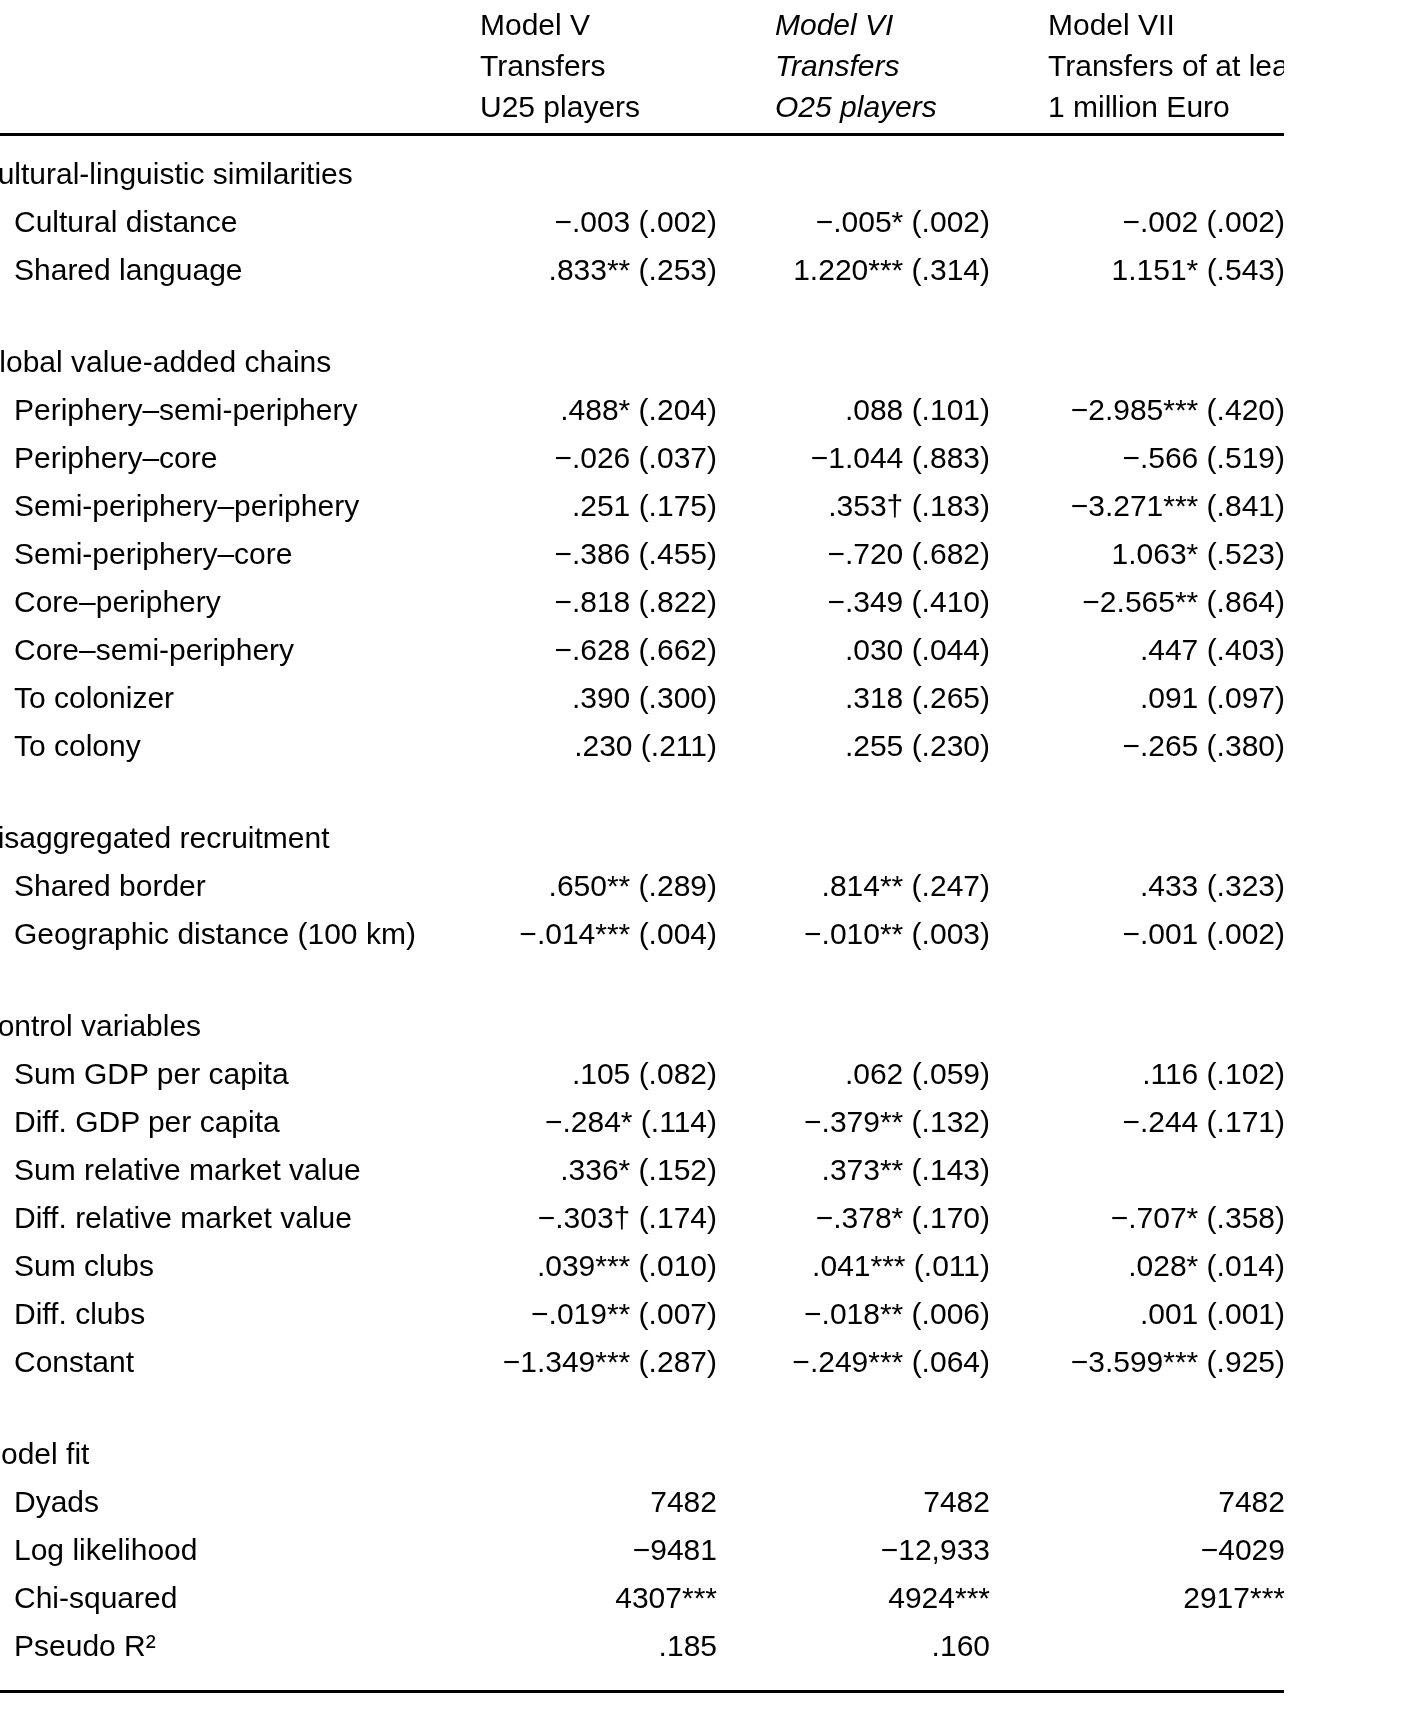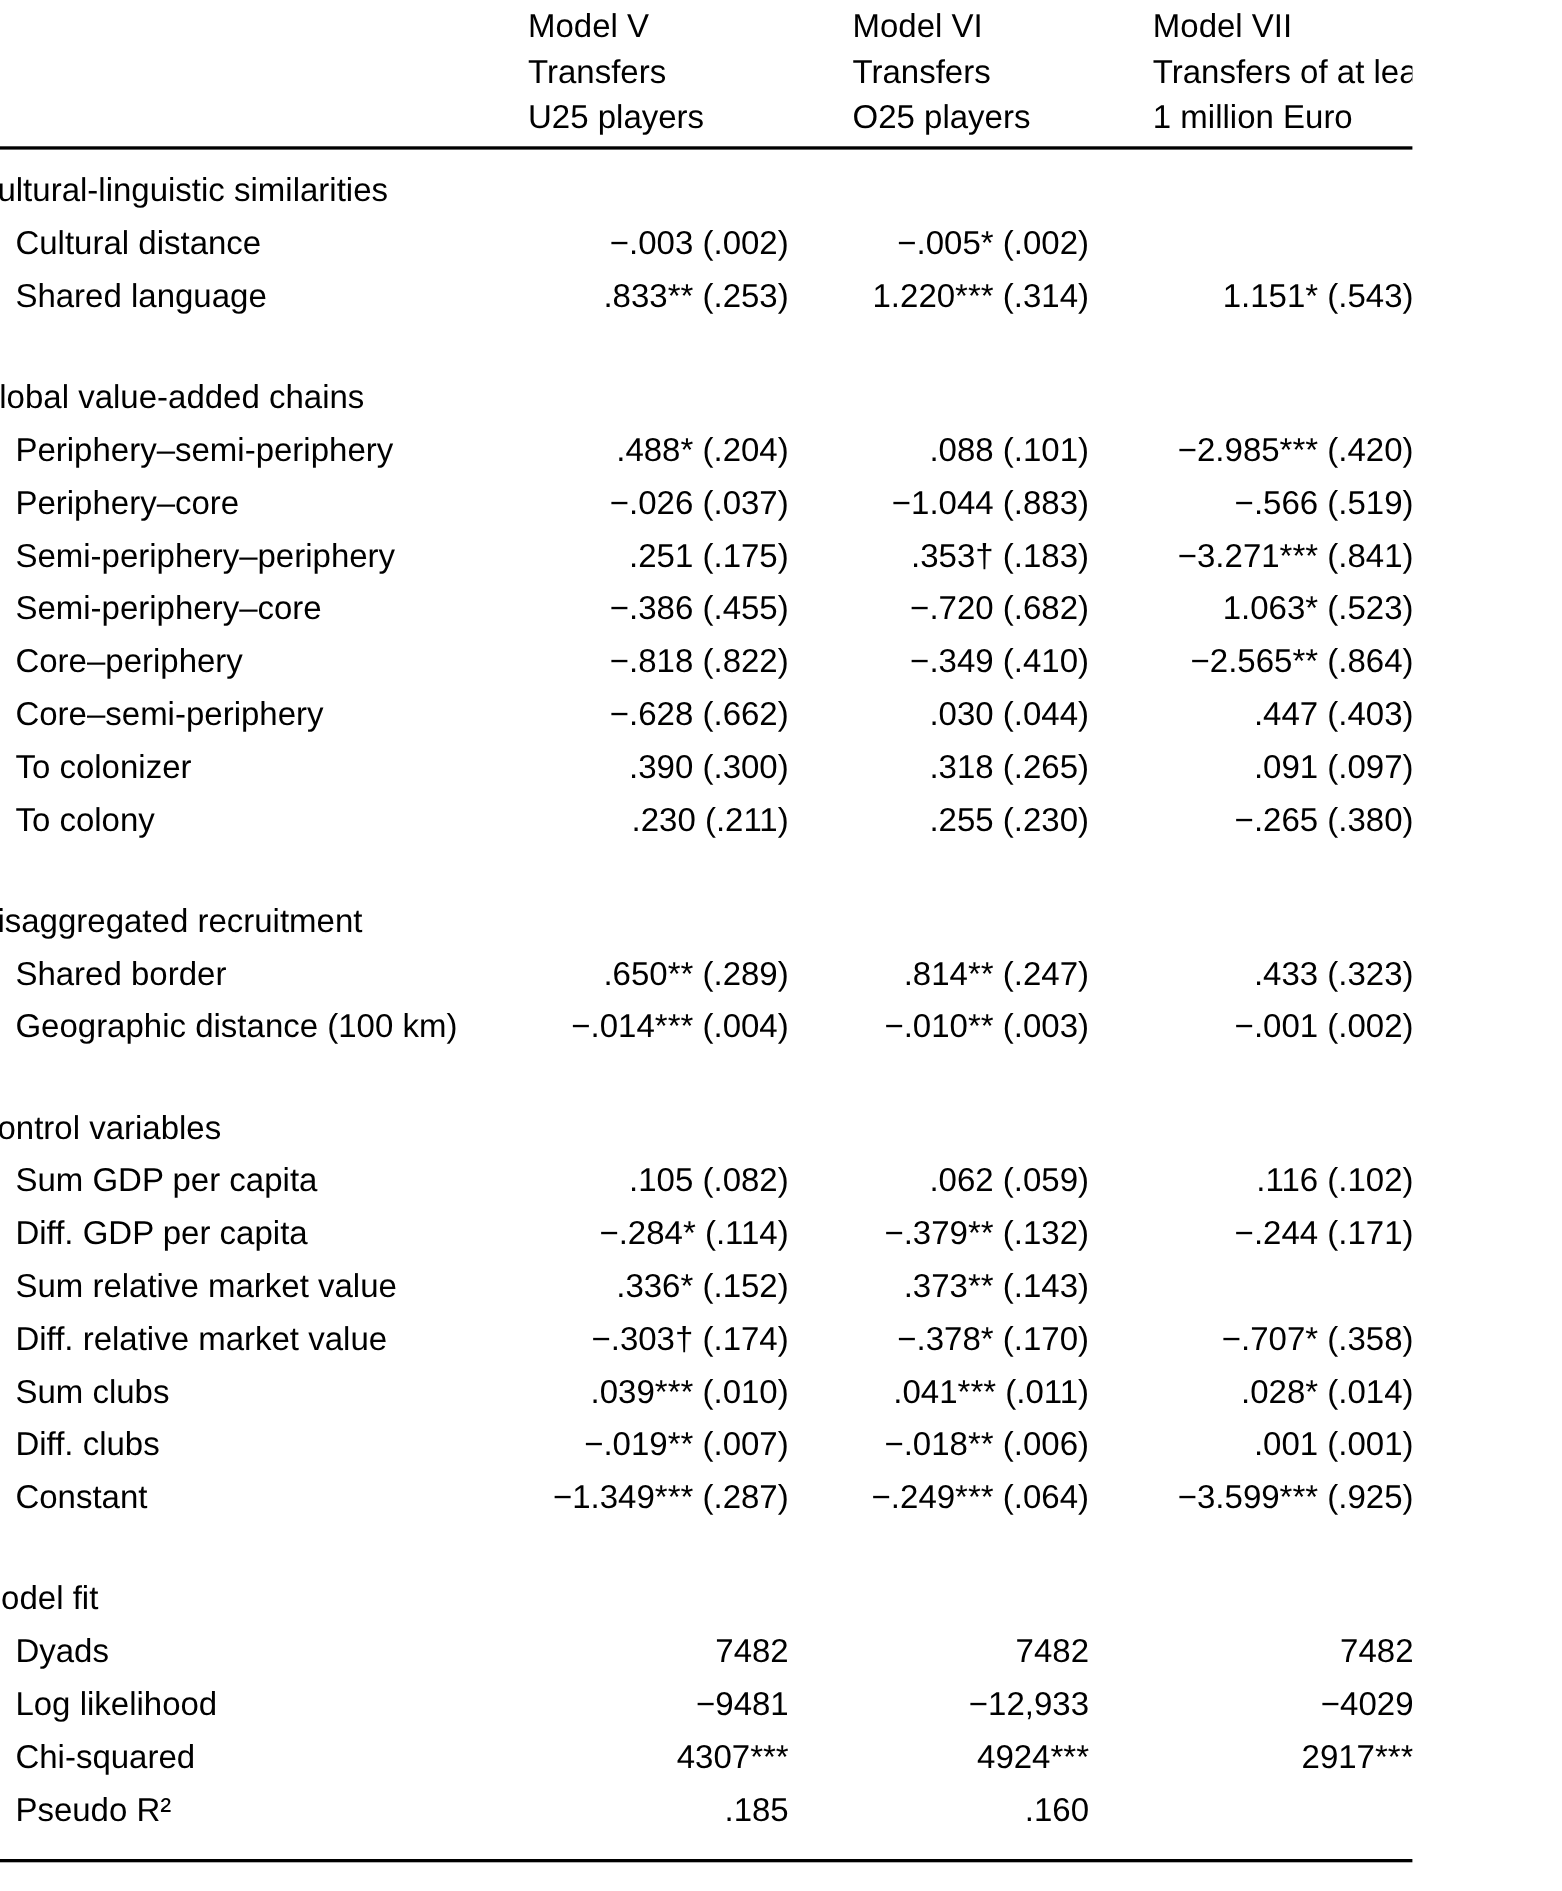--- a/index.html
+++ b/index.html
@@ -20,21 +20,21 @@
     font-size: 30px;
   }
   .grid-cols {
     display: grid;
     grid-template-columns: 494px 247px 273px 295px;
   }
   .header-row { padding-top: 4px; }
   .hcell { white-space: nowrap; overflow: visible; }
   .hline { line-height: 41px; }
   .hcell.c1 { padding-left: 10px; }
-  .hcell.c2 { padding-left: 58px; }
+  .hcell.c2 { padding-left: 58px; font-style: italic; }
   .hcell.c3 { padding-left: 58px; }
   .rule {
     height: 3px;
     background: #000000;
     margin-top: 6px;
   }
   .rule.bottom { margin-top: 20px; }
   section { display: block; }
   section.first { margin-top: 14px; }
   section + section { margin-top: 44px; }
@@ -76,20 +76,21 @@
     <div class="rule"></div>
 
     <section class="first">
       <div class="row grid-cols title-row">
         <div class="cell title">Cultural-linguistic similarities</div>
       </div>
       <div class="row grid-cols">
         <div class="cell label">Cultural distance</div>
         <div class="cell val">−.003 (.002)</div>
         <div class="cell val">−.005* (.002)</div>
+        <div class="cell val">−.002 (.002)</div>
       </div>
       <div class="row grid-cols">
         <div class="cell label">Shared language</div>
         <div class="cell val">.833** (.253)</div>
         <div class="cell val">1.220*** (.314)</div>
         <div class="cell val">1.151* (.543)</div>
       </div>
     </section>
 
     <section>

